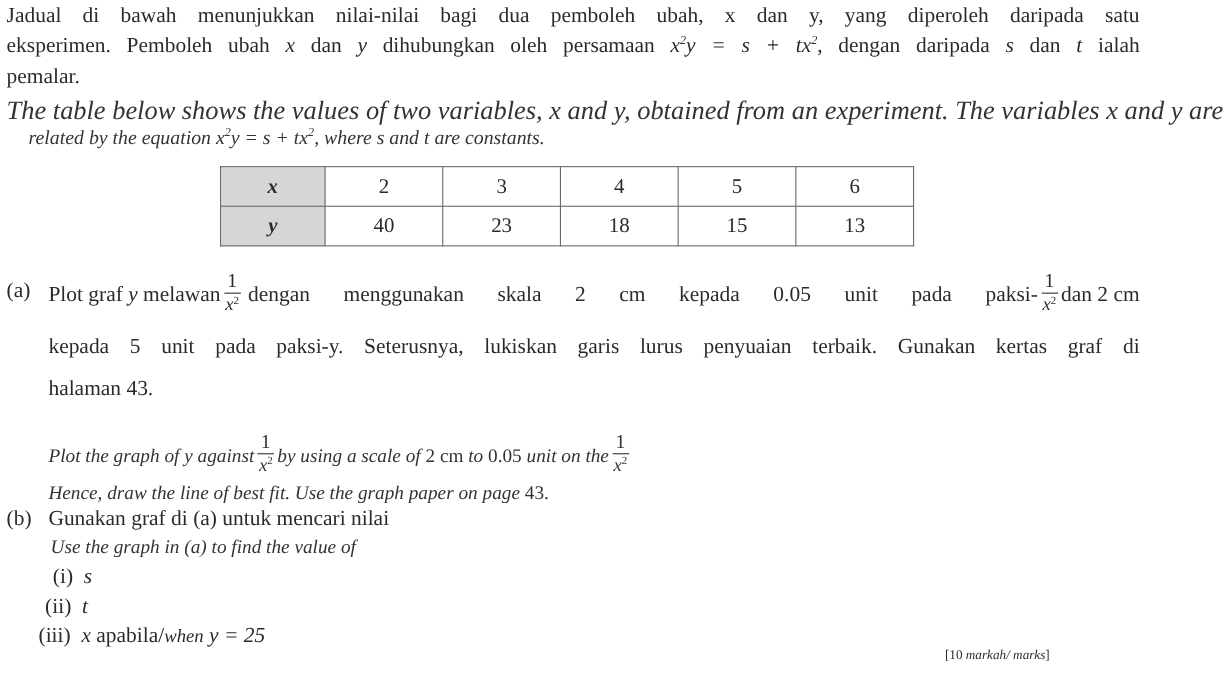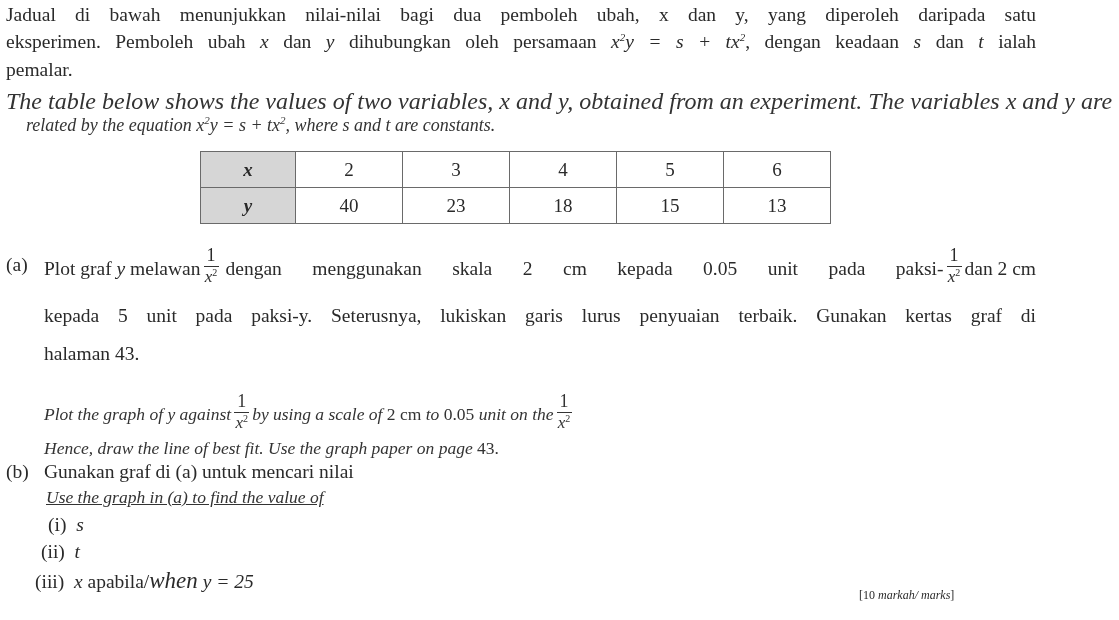--- a/index.html
+++ b/index.html
@@ -25,21 +25,21 @@
     border: 1.5px solid #6a6a6a; height: 33px; text-align: center; width: 104px;
   }
   table.data td.hdr { background: #d6d6d6; width: 92px; font-weight: bold; font-style: italic; }
   .marks { position: absolute; left: 859px; top: 588px; font-size: 12px; }
 </style>
 </head>
 <body>
 
 <div class="line justify" style="top:4px;">Jadual di bawah menunjukkan nilai-nilai bagi dua pemboleh ubah, x dan y, yang diperoleh daripada satu</div>
 <div class="line justify" style="top:31px;">
-  <span>eksperimen. Pemboleh ubah </span><span class="it">x</span><span> dan </span><span class="it">y</span><span> dihubungkan oleh persamaan </span><span class="it"><span>x</span><sup>2</sup><span>y = s + tx</span><sup>2</sup></span><span>,  dengan keadaan </span><span class="it">s</span><span> dan </span><span class="it">t</span><span> ialah</span>
+  <span>eksperimen. Pemboleh ubah </span><span class="it">x</span><span> dan </span><span class="it">y</span><span> dihubungkan oleh persamaan </span><span class="it"><span>x</span><sup>2</sup><span>y = s + tx</span><sup>2</sup></span><span>,  dengan daripada </span><span class="it">s</span><span> dan </span><span class="it">t</span><span> ialah</span>
 </div>
 <div class="line" style="top:59px;">pemalar.</div>
 <div class="line justify en" style="top:88px; font-size:24px;">The table below shows the values of two variables, x and y, obtained from an experiment. The variables x and  y are</div>
 <div class="line en" style="top:115px; font-size:18px;margin-left:20px;">
   <span>related by the equation </span><span><span>x</span><sup>2</sup><span>y = s + tx</span><sup>2</sup></span><span>, where s and t are constants.</span>
 </div>
 
 <table class="data">
   <tbody>
       <tr>
@@ -89,27 +89,27 @@
       <span class="num">1</span>
       <span class="den"><span>x</span><sup>2</sup></span>
     </span>
 </div>
 <div class="line en" style="top:438px; left:44px;">
   <span>Hence, draw the line of best fit. Use the graph paper on page </span><span style="font-style:normal">43.</span>
 </div>
 
 <div class="line" style="top:461px;">(b)</div>
 <div class="line" style="top:461px; left:44px;">Gunakan graf di (a) untuk mencari nilai</div>
-<div class="line en" style="top:487px; left:46px;text-decoration:underline;">Use the graph in (a) to find the value of</div>
+<div class="line en" style="top:487px; left:46px;">Use the graph in (a) to find the value of</div>
 
 <div class="line" style="top:514px; left:48px;">
   <span>(i)</span>&nbsp;&nbsp;<span class="it">s</span>
 </div>
 <div class="line" style="top:541px; left:41px;">
   <span>(ii)</span>&nbsp;&nbsp;<span class="it">t</span>
 </div>
 <div class="line" style="top:568px; left:35px;">
-  <span>(iii)</span>&nbsp;&nbsp;<span class="it">x</span><span> apabila/</span><span class="it" style="font-size:23px;font-style:italic;">when</span><span class="it"> y = 25</span>
+  <span>(iii)</span>&nbsp;&nbsp;<span class="it">x</span><span> apabila/</span><span class="it" style="font-size:17px;font-style:italic;">when</span><span class="it"> y = 25</span>
 </div>
 
 <div class="marks">
   <span>[10 </span><span class="it">markah/ marks</span><span>]</span>
 </div>
 
 </body></html>

